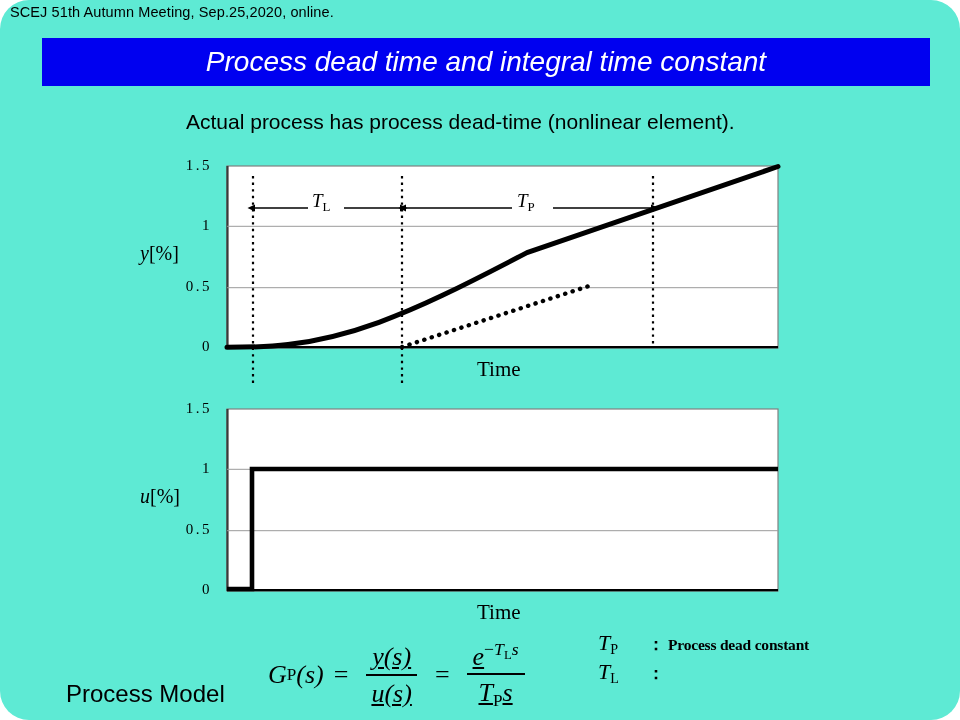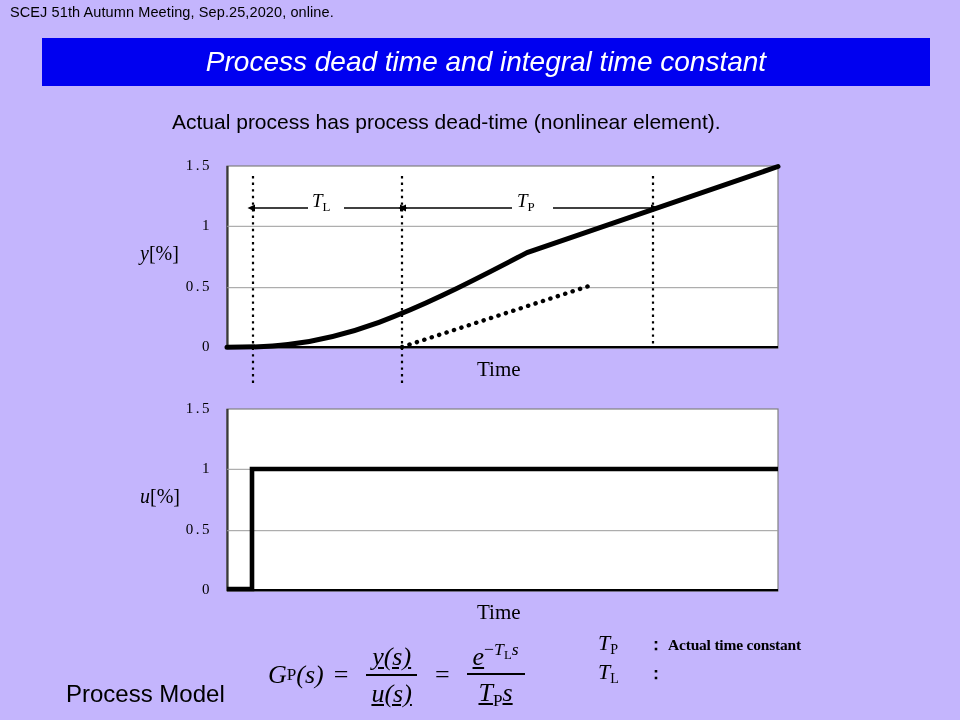--- a/index.html
+++ b/index.html
@@ -4,24 +4,25 @@
 <style>
   html, body {
     margin: 0;
     padding: 0;
     background: #ffffff;
   }
   #slide {
     position: relative;
     width: 960px;
     height: 720px;
-    background: #c4b5fd;
+    background: #5eead4;
     overflow: hidden;
     font-family: "Liberation Sans", sans-serif;
     color: #000000;
+    border-radius: 29px;
   }
 
   
   #conf-line {
     position: absolute;
     left: 10px;
     top: 4px;
     font-size: 14.5px;
     font-family: "Liberation Sans", sans-serif;
     color: #000000;
@@ -49,21 +50,21 @@
     color: #ffffff;
     font-size: 28px;
     font-style: italic;
     font-family: "Liberation Sans", sans-serif;
     white-space: nowrap;
   }
 
   
   #subtitle {
     position: absolute;
-    left: 172px;
+    left: 186px;
     top: 110px;
     font-size: 21px;
     font-family: "Liberation Sans", sans-serif;
     color: #000000;
     white-space: nowrap;
   }
 
   
   .plot-svg {
     position: absolute;
@@ -316,21 +317,21 @@
     <span class="frac">
       <span class="num"><span class="it">e</span><span class="expo"><span>−</span><span class="it">T</span><span class="sb2">L</span><span class="it">s</span></span></span>
       <span class="den"><span class="it">T</span><span class="sb">P</span><span class="it">s</span></span>
     </span>
   </div>
 
   <div id="legend">
     <div class="legend-row">
       <span class="legend-sym"><span>T</span><sub>P</sub></span>
       <span class="legend-colon">：</span>
-      <span class="legend-desc">Actual time constant</span>
+      <span class="legend-desc">Process dead constant</span>
     </div>
     <div class="legend-row">
       <span class="legend-sym"><span>T</span><sub>L</sub></span>
       <span class="legend-colon">：</span>
     </div>
   </div>
 
 </div>
 
 </body></html>

